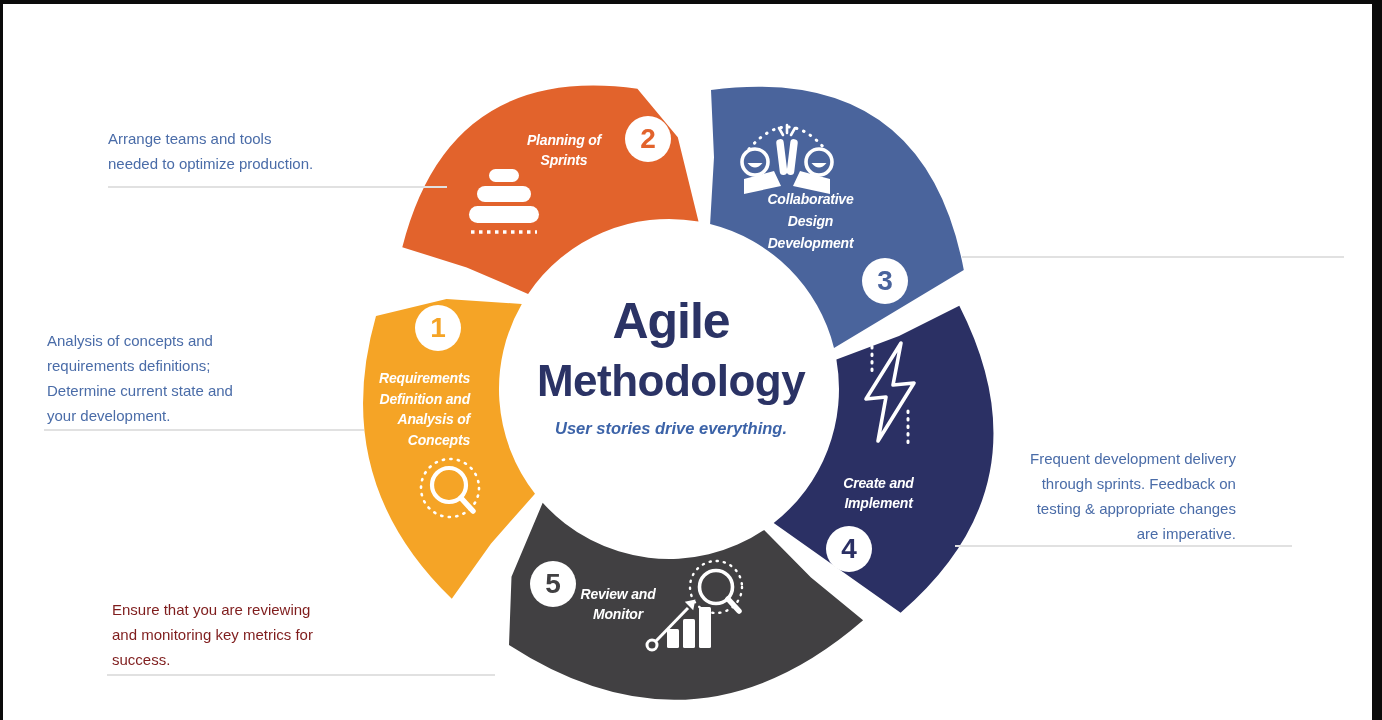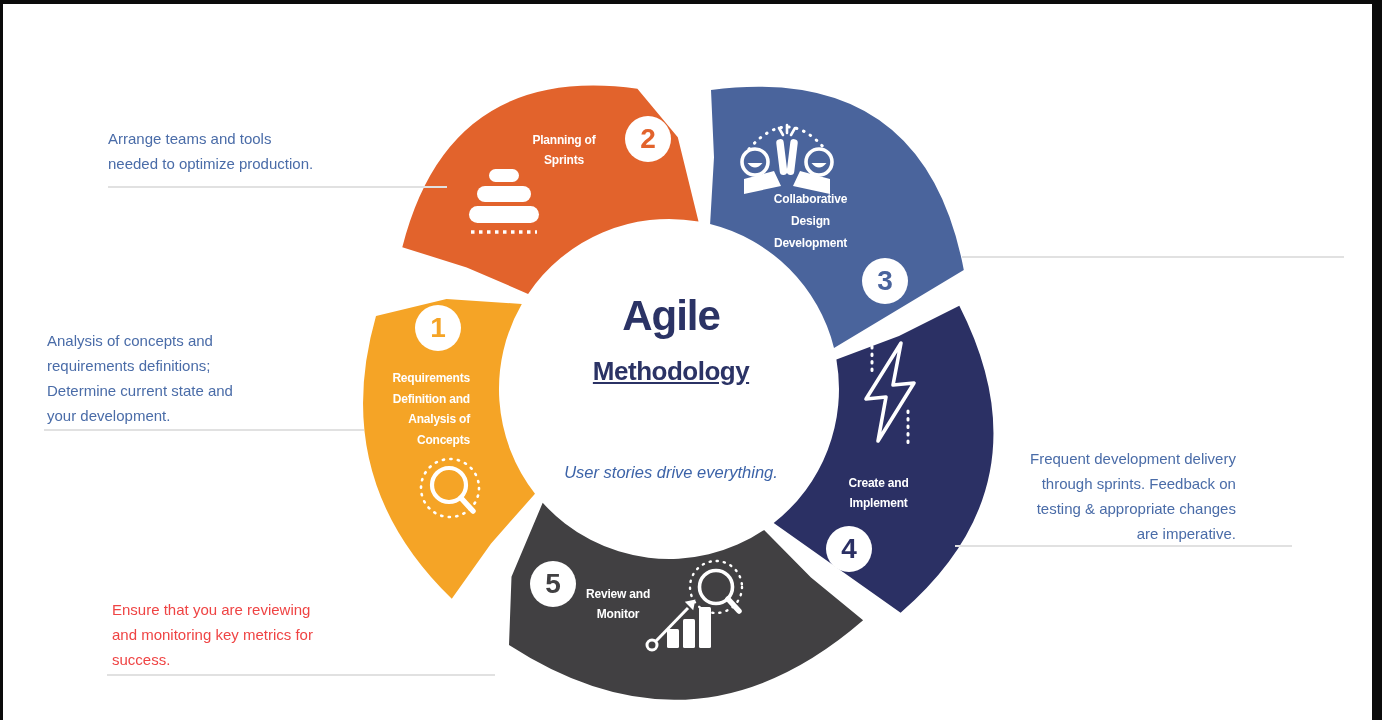--- a/index.html
+++ b/index.html
@@ -7,32 +7,32 @@
          font-family:"Liberation Sans","DejaVu Sans",sans-serif;}
   .bezel{position:absolute;background:#0b0b0b;}
   .bezel.top{left:0;top:0;width:1382px;height:4px;}
   .bezel.left{left:0;top:0;width:3px;height:720px;}
   .bezel.right{right:0;top:0;width:10px;height:720px;}
   #wheel{position:absolute;left:0;top:0;}
 
   .badge{position:absolute;width:46px;height:46px;border-radius:50%;background:#fff;
          display:flex;align-items:center;justify-content:center;
          font-weight:bold;font-size:28px;}
-  .seg-label{position:absolute;color:#fff;font-weight:bold;font-size:12px;line-height:20px;
-         letter-spacing:-0.2px;white-space:pre-line;text-align:center;}
+  .seg-label{position:absolute;color:#fff;font-weight:bold;font-size:14px;line-height:20px;
+         letter-spacing:-0.2px;white-space:pre-line;text-align:center;font-style:italic;}
   .seg-label.right{text-align:right;}
   .icon{position:absolute;}
   .icon svg{display:block;}
 
   .title-1{position:absolute;left:671px;top:292px;transform:translateX(-50%);
-         font-size:42px;font-weight:bold;letter-spacing:-1px;white-space:nowrap;}
+         font-size:50px;font-weight:bold;letter-spacing:-1px;white-space:nowrap;}
   .title-2{position:absolute;left:671px;top:356px;transform:translateX(-50%);
-         font-size:26px;font-weight:bold;letter-spacing:-0.5px;white-space:nowrap;text-decoration:underline;}
+         font-size:44px;font-weight:bold;letter-spacing:-0.5px;white-space:nowrap;}
   .subtitle{position:absolute;left:671px;top:419px;transform:translateX(-50%);
-         font-size:16.5px;font-style:italic;font-weight:400;white-space:nowrap;margin-top:44px;}
+         font-size:16.5px;font-style:italic;font-weight:700;white-space:nowrap;}
 
   .note{position:absolute;font-size:15px;line-height:25px;white-space:pre-line;}
   .leader{position:absolute;height:1.5px;background:#e1e1e1;}
 </style>
 </head>
 <body>
 
 <div class="stage">
 
   <div class="bezel top"></div>
@@ -134,21 +134,21 @@
   <div class="title-1" style="color: rgb(43, 51, 101);">Agile</div>
   <div class="title-2" style="color: rgb(43, 51, 101);">Methodology</div>
   <div class="subtitle" style="color: rgb(60, 99, 168);">User stories drive everything.</div>
 
   <div class="note" style="left: 108px; top: 126px; color: rgb(74, 108, 168);">Arrange teams and tools
 needed to optimize production.</div>
   <div class="note" style="left: 47px; top: 328px; color: rgb(74, 108, 168);">Analysis of concepts and
 requirements definitions;
 Determine current state and
 your development.</div>
-  <div class="note" style="left: 112px; top: 597px; color: #ef4444;">Ensure that you are reviewing
+  <div class="note" style="left: 112px; top: 597px; color: #7f1d1d;">Ensure that you are reviewing
 and monitoring key metrics for
 success.</div>
   <div class="note" style="left: 1030px; top: 446px; color: rgb(74, 108, 168); text-align: right;">Frequent development delivery
 through sprints. Feedback on
 testing &amp; appropriate changes
 are imperative.</div>
 
   <div class="leader" style="left: 108px; top: 186px; width: 339px; background: rgb(225, 225, 225);"></div>
   <div class="leader" style="left: 44px; top: 429px; width: 320px; background: rgb(225, 225, 225);"></div>
   <div class="leader" style="left: 107px; top: 674px; width: 388px; background: rgb(225, 225, 225);"></div>

